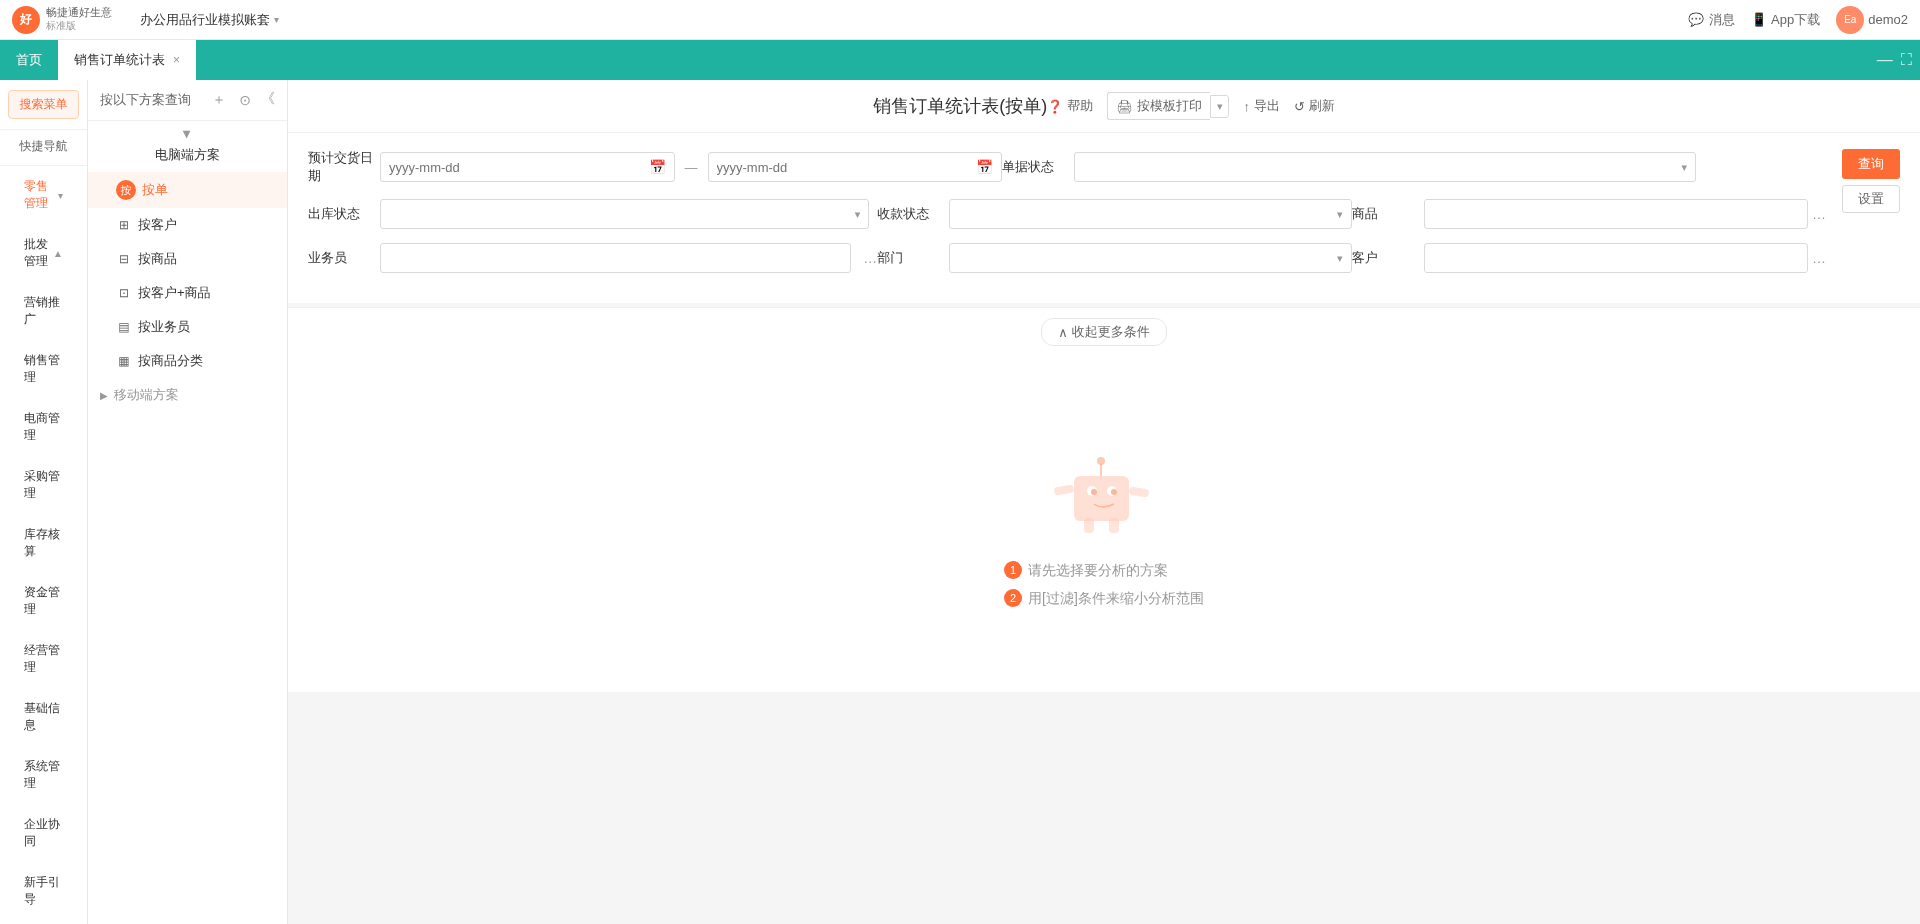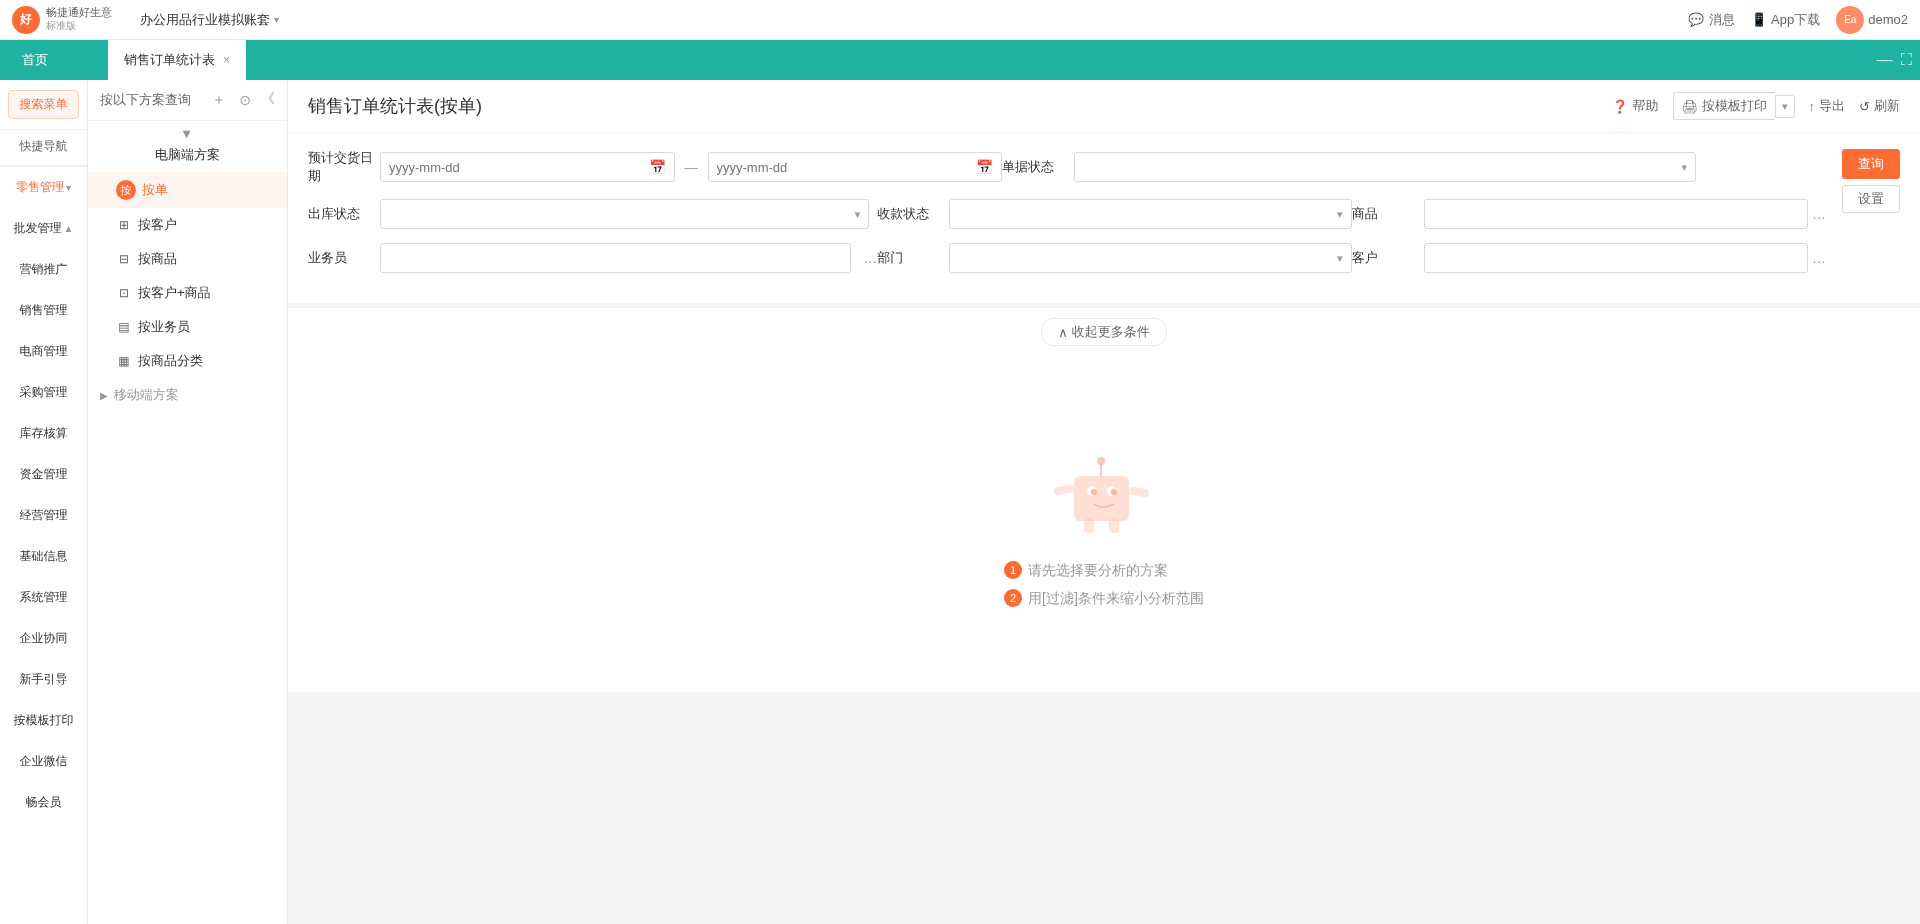--- a/index.html
+++ b/index.html
@@ -12,38 +12,38 @@
     .logo-icon { width: 28px; height: 28px; background: #ff6b35; border-radius: 50%; display: flex; align-items: center; justify-content: center; color: #fff; font-size: 12px; font-weight: bold; }
     .logo-text { font-size: 11px; color: #666; line-height: 1.2; }
     .logo-sub { font-size: 10px; color: #999; }
     .company-select { display: flex; align-items: center; gap: 4px; font-size: 13px; color: #333; cursor: pointer; margin-left: 20px; }
     .company-select .arrow { color: #999; font-size: 10px; }
     .topbar-right { display: flex; align-items: center; gap: 16px; }
     .topbar-btn { display: flex; align-items: center; gap: 4px; font-size: 13px; color: #666; cursor: pointer; }
     .user-avatar { width: 28px; height: 28px; background: #ff8c69; border-radius: 50%; display: flex; align-items: center; justify-content: center; color: #fff; font-size: 11px; overflow: hidden; }
 
     
-    .tabbar { height: 40px; background: #20b2a0; display: flex; align-items: center; padding: 0 6px; position: relative; gap: 44px; }
+    .tabbar { height: 40px; background: #20b2a0; display: flex; align-items: center; padding: 0 0; position: relative; }
     .tab-item { height: 40px; padding: 0 16px; display: flex; align-items: center; font-size: 13px; cursor: pointer; position: relative; }
     .tab-home { color: #fff; background: transparent; }
     .tab-active { background: #fff; color: #333; border-radius: 0; }
     .tab-active .tab-close { margin-left: 8px; color: #999; font-size: 12px; cursor: pointer; }
     .tabbar-actions { position: absolute; right: 8px; display: flex; gap: 8px; }
     .tabbar-action-btn { color: #fff; cursor: pointer; font-size: 16px; opacity: 0.8; }
 
     
     .main-layout { display: flex; flex: 1; overflow: hidden; }
 
     
     .sidebar { width: 88px; background: #fff; border-right: 1px solid #e8e8e8; display: flex; flex-direction: column; overflow-y: auto; flex-shrink: 0; }
     .sidebar-search { padding: 10px 8px; border-bottom: 1px solid #f0f0f0; }
     .sidebar-search-btn { width: 100%; padding: 5px; background: #fff5f0; border: 1px solid #ffd0b0; border-radius: 4px; color: #ff6b35; font-size: 12px; text-align: center; cursor: pointer; }
     .sidebar-quick { padding: 8px 0; border-bottom: 1px solid #f0f0f0; text-align: center; font-size: 12px; color: #666; cursor: pointer; padding-bottom: 10px; }
     .sidebar-divider { height: 1px; background: #f0f0f0; }
-    .sidebar-item { padding: 12px 8px; font-size: 12px; color: #333; cursor: pointer; display: flex; flex-direction: column; align-items: center; gap: 3px; }
+    .sidebar-item { padding: 12px 24px; font-size: 12px; color: #333; cursor: pointer; display: flex; flex-direction: column; align-items: center; gap: 3px; }
     .sidebar-item.active { color: #ff6b35; }
     .sidebar-item.has-arrow { flex-direction: row; justify-content: center; align-items: center; gap: 2px; }
     .sidebar-item .arrow-icon { font-size: 10px; color: #999; }
 
     
     .content-area { flex: 1; display: flex; overflow: hidden; }
 
     
     .scheme-panel { width: 200px; background: #fff; border-right: 1px solid #e8e8e8; flex-shrink: 0; overflow-y: auto; }
     .scheme-header { padding: 10px 12px; display: flex; align-items: center; justify-content: space-between; border-bottom: 1px solid #f0f0f0; }
@@ -93,21 +93,21 @@
     .empty-text p { display: flex; align-items: center; gap: 6px; }
     .empty-text .num { width: 18px; height: 18px; background: #ff6b35; color: #fff; border-radius: 50%; display: flex; align-items: center; justify-content: center; font-size: 11px; flex-shrink: 0; }
     .filter-row-group { display: flex; gap: 0; align-items: center; width: 100%; margin-bottom: 14px; }
     .filter-cell { flex: 1; display: flex; align-items: center; min-width: 0; }
     .filter-cell .filter-label { width: 72px; flex-shrink: 0; font-size: 13px; color: #333; }
 
     
     .robot-svg { opacity: 0.7; }
 
     
-    .page-title-area { background: #fff; padding: 12px 20px 0 20px; display: flex; align-items: center; justify-content: space-between; border-bottom: 1px solid #f0f0f0; }
+    .page-title-area { background: #fff; padding: 12px 20px 0 20px; display: flex; align-items: center; justify-content: center; border-bottom: 1px solid #f0f0f0; }
     .page-title { font-size: 18px; font-weight: 500; color: #333; padding-bottom: 12px; }
     .page-title-actions { display: flex; align-items: center; gap: 14px; padding-bottom: 12px; }
     .page-title-action { display: flex; align-items: center; gap: 4px; font-size: 13px; color: #666; cursor: pointer; }
     .print-dropdown { display: flex; align-items: center; gap: 0; }
     .print-dropdown .main { padding: 4px 8px; border: 1px solid #d9d9d9; border-right: none; border-radius: 3px 0 0 3px; font-size: 13px; color: #666; cursor: pointer; display: flex; align-items: center; gap: 4px; }
     .print-dropdown .arr { padding: 4px 6px; border: 1px solid #d9d9d9; border-radius: 0 3px 3px 0; color: #999; cursor: pointer; font-size: 11px; }
   </style>
 </head>
 <body>
 

